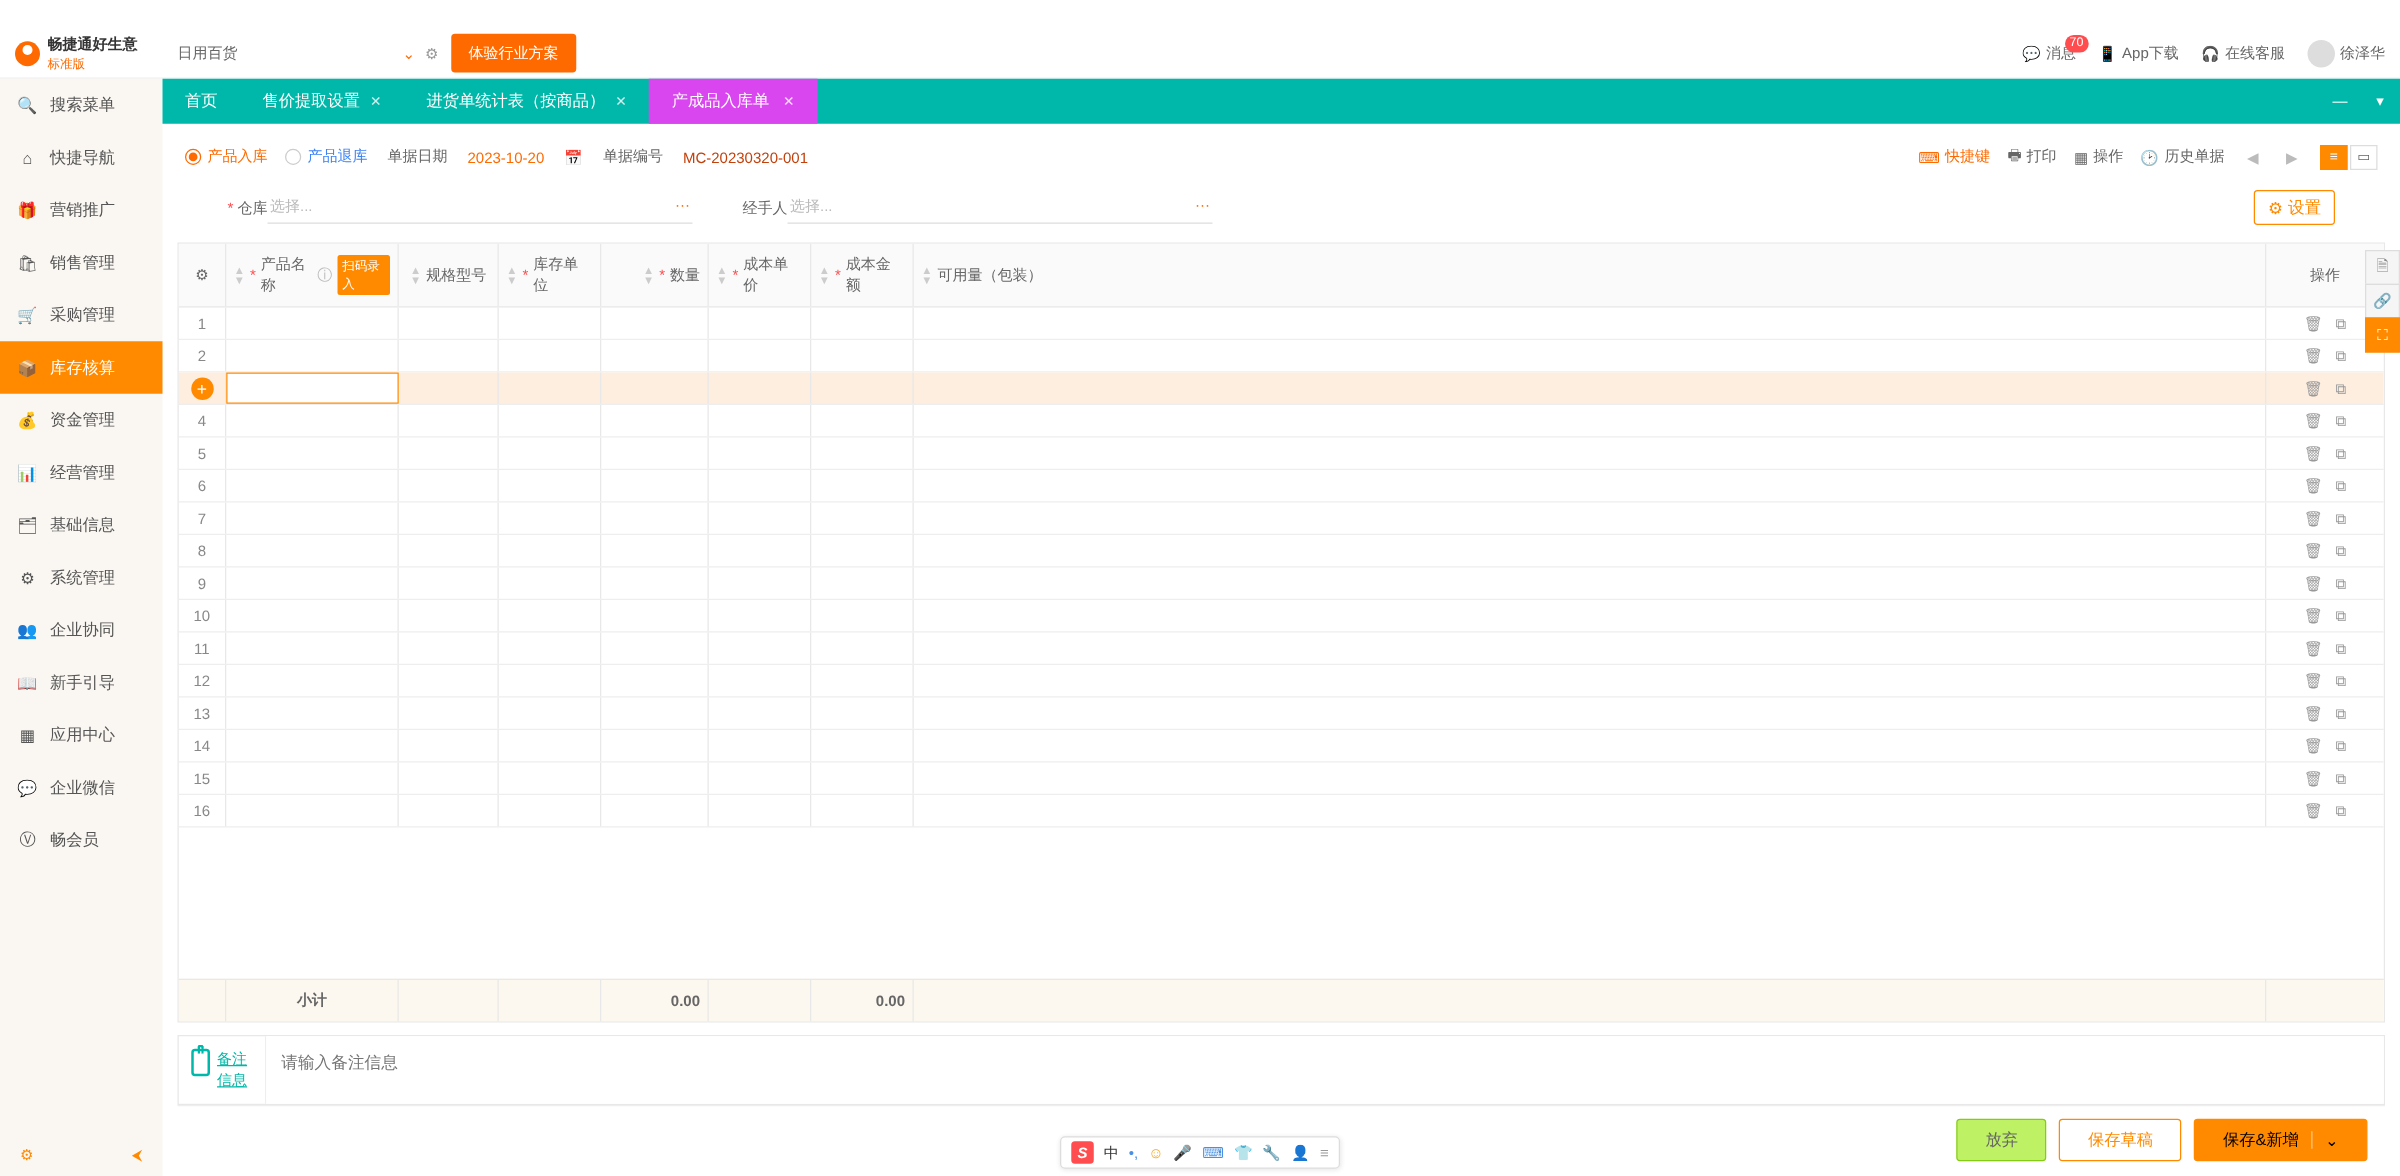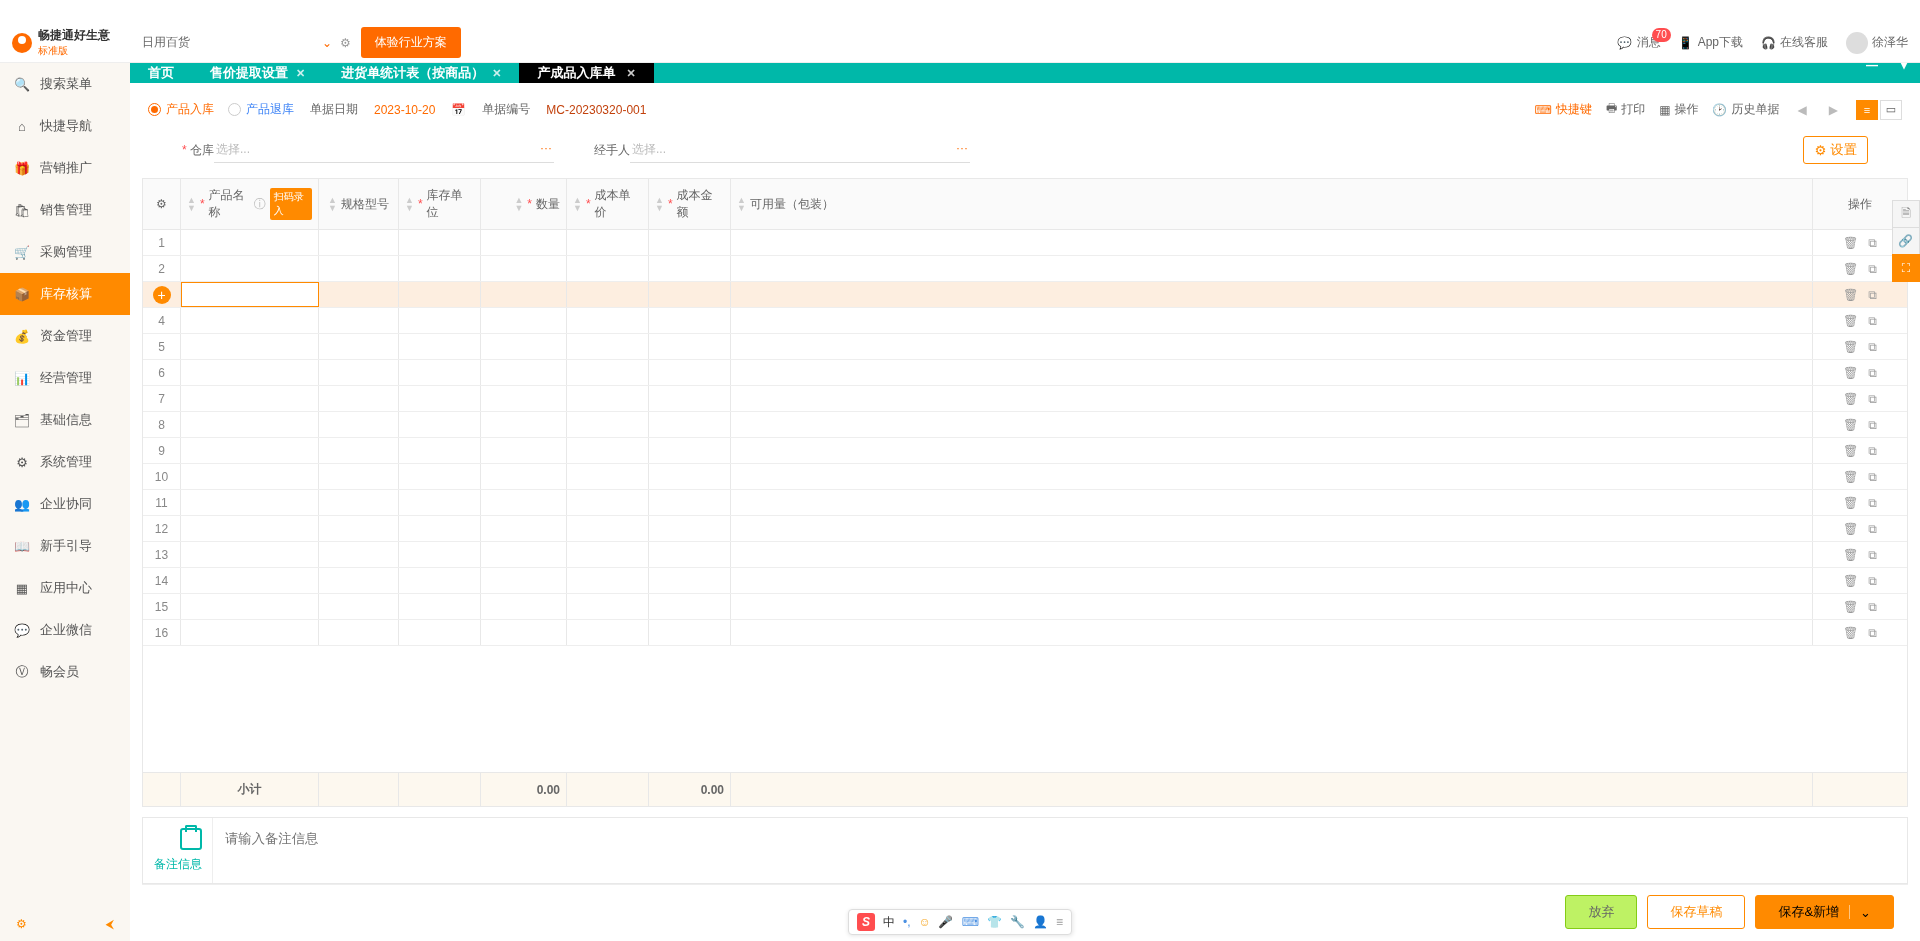--- a/index.html
+++ b/index.html
@@ -18,23 +18,23 @@
 .tb-item { display:flex; align-items:center; gap:4px; cursor:pointer; position:relative; }
 .badge { position:absolute; top:-6px; right:-10px; background:#ff4d4f; color:#fff; font-size:10px; border-radius:8px; padding:0 4px; line-height:14px; }
 .avatar { width:22px; height:22px; background:#ddd; border-radius:50%; }
 .body { flex:1; display:flex; min-height:0; }
 .sidebar { width:130px; background:#faf7f2; display:flex; flex-direction:column; }
 .side-item { display:flex; align-items:center; gap:10px; padding:12px 14px; color:#555; cursor:pointer; font-size:13px; }
 .side-item.active { background:#ff8a00; color:#fff; }
 .side-icon { width:16px; height:16px; display:inline-flex; align-items:center; justify-content:center; }
 .side-bottom { margin-top:auto; display:flex; justify-content:space-between; padding:10px 16px; color:#ff8a00; }
 .main { flex:1; display:flex; flex-direction:column; min-width:0; }
-.tabs { height:20px; background:#00b8a9; display:flex; align-items:flex-end; color:#fff;font-weight:bold; }
+.tabs { height:36px; background:#00b8a9; display:flex; align-items:flex-end; color:#fff; }
 .tab { padding:0 18px; height:100%; display:flex; align-items:center; gap:8px; cursor:pointer; font-size:13px; }
-.tab.active { background:#000000;gap:11px; }
+.tab.active { background:#d946ef;gap:11px; }
 .tab-close { font-size:11px; opacity:.8; }
 .tabs-right { margin-left:auto; display:flex; }
 .tabs-btn { width:32px; height:36px; display:flex; align-items:center; justify-content:center; cursor:pointer; }
 .content { flex:1; padding:12px 12px 0; display:flex; flex-direction:column; min-height:0; }
 .form-header { display:flex; align-items:center; gap:16px; padding:4px 6px 10px; }
 .radio-grp { display:flex; align-items:center; gap:14px; }
 .radio { display:flex; align-items:center; gap:5px; cursor:pointer; }
 .radio-dot { width:13px; height:13px; border:1px solid #ccc; border-radius:50%; display:inline-block; position:relative; }
 .radio.sel .radio-dot { border-color:#ff6a00; }
 .radio.sel .radio-dot::after { content:""; width:7px; height:7px; background:#ff6a00; border-radius:50%; position:absolute; top:2px; left:2px; }
@@ -72,21 +72,21 @@
 .grow .gcell { padding:4px 6px; }
 .grow.active { background:#fdeee0; }
 .row-num { width:38px; justify-content:center; color:#888; }
 .row-add { width:18px; height:18px; background:#ff8a00; color:#fff; border-radius:50%; display:flex; align-items:center; justify-content:center; font-size:14px; }
 .input-cell { border:1px solid #ff8a00 !important; background:#fff; }
 .ops-icons { display:flex; gap:10px; color:#999; justify-content:center; width:100%; }
 .ops-icons span { cursor:pointer; }
 .grid-foot { display:flex; background:#fdf8ef; border-top:1px solid #e8e8e8; }
 .grid-foot .gcell { padding:8px 6px; font-weight:700; }
 .remark-box { margin-top:10px; border:1px solid #e8e8e8; display:flex; }
-.remark-side { width:70px; display:flex; flex-direction:column; align-items:flex-end; justify-content:center; gap:6px; padding:10px; border-right:1px solid #eee; color:#00b8a9; }
+.remark-side { width:70px; display:flex; flex-direction:row; align-items:flex-start; justify-content:center; gap:6px; padding:10px; border-right:1px solid #eee; color:#00b8a9;text-decoration:underline; }
 .remark-icon { width:22px; height:22px; border:2px solid #00b8a9; border-radius:3px; position:relative; }
 .remark-icon::before { content:""; position:absolute; top:-5px; left:3px; right:3px; height:5px; border:2px solid #00b8a9; border-bottom:none; border-radius:2px 2px 0 0; }
 .remark-input { flex:1; border:none; padding:12px; color:#bbb; outline:none; resize:none; font-family:inherit; }
 .footer { margin-top:auto; padding:10px 14px 12px; display:flex; justify-content:flex-end; gap:10px; border-top:1px solid #eee; }
 .btn { padding:7px 22px; border-radius:3px; cursor:pointer; font-size:13px; }
 .btn-ghost { background:#bef264; border:1px solid #84cc16; color:#666; }
 .btn-ghost-o { background:#fff; border:1px solid #ff8a00; color:#ff8a00; }
 .btn-solid-o { background:#ff8a00; border:1px solid #ff8a00; color:#000000; display:flex; align-items:center; gap:10px; }
 .btn-solid-o .sep { width:1px; height:14px; background:rgba(255,255,255,.5); }
 .right-dock { position:fixed; right:0; top:200px; display:flex; flex-direction:column; }

